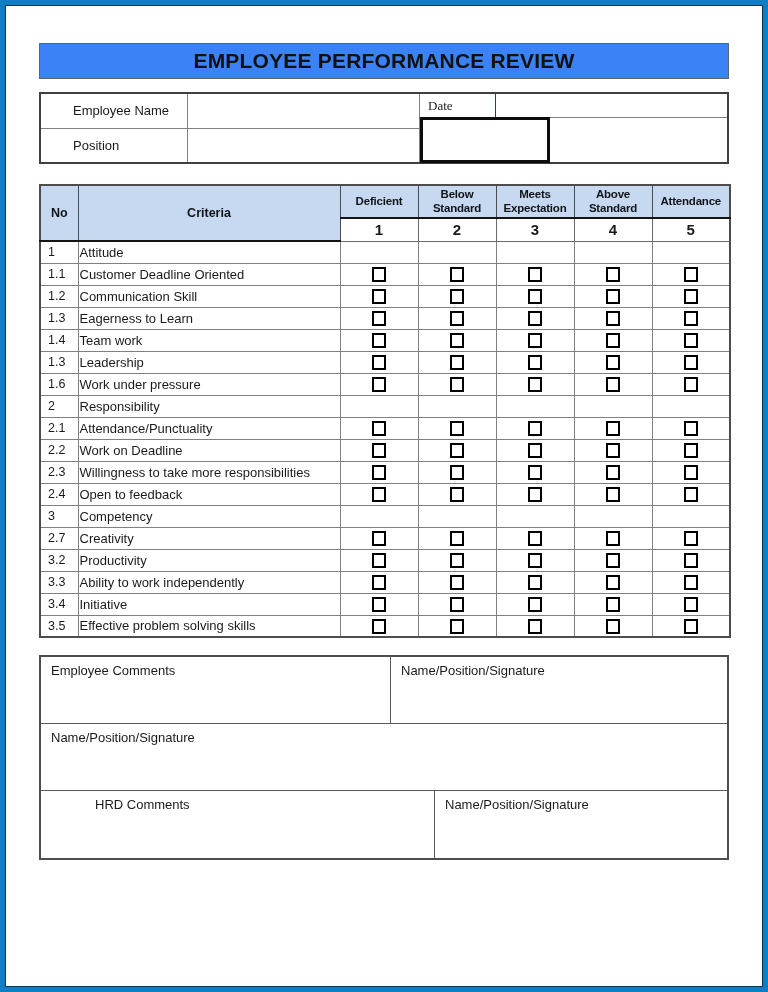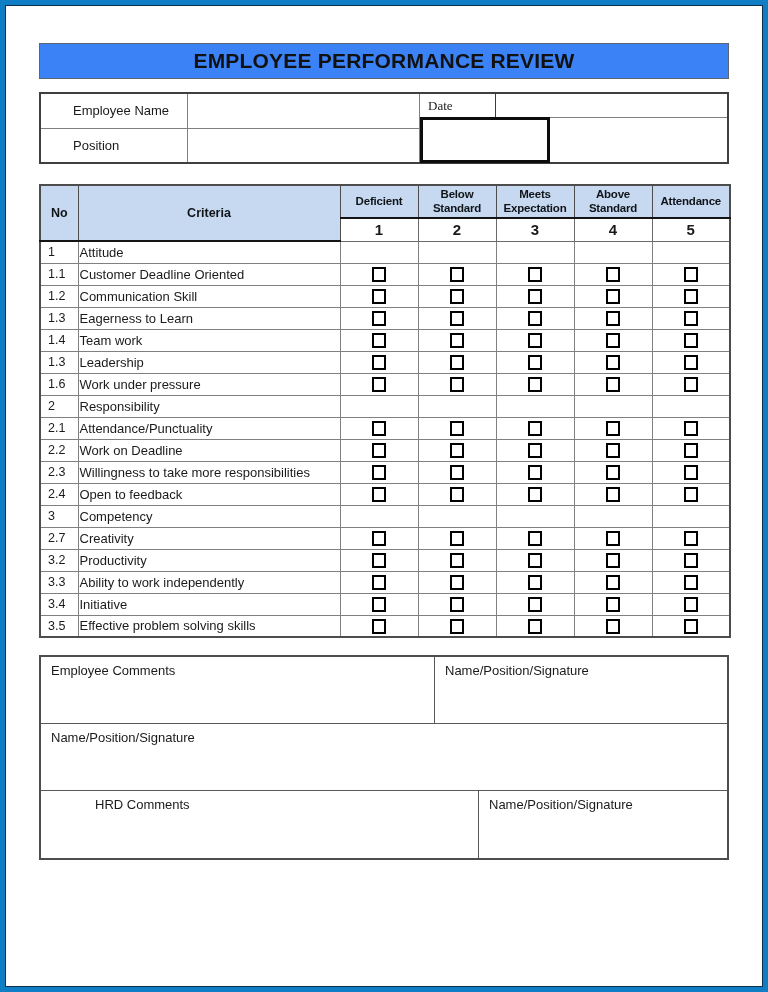--- a/index.html
+++ b/index.html
@@ -90,21 +90,21 @@
   }
 
   
   .comments {
     margin-top: 17px; width: 690px;
     border: 2px solid #4d4d4d;
   }
   .comment-row { display: flex; height: 67px; border-bottom: 1px solid #595959; }
   .comment-row:last-child { border-bottom: none; padding-left: 44px; }
   .comment-cell {
-    width: 394px; border-right: 1px solid #595959;
+    width: 350px; border-right: 1px solid #595959;
     font-size: 13px; padding: 6px 10px;
   }
   .signature-cell { flex: 1; font-size: 13px; padding: 6px 10px; }
 </style>
 </head>
 <body>
 
 <div class="page">
   <div class="content">
 

